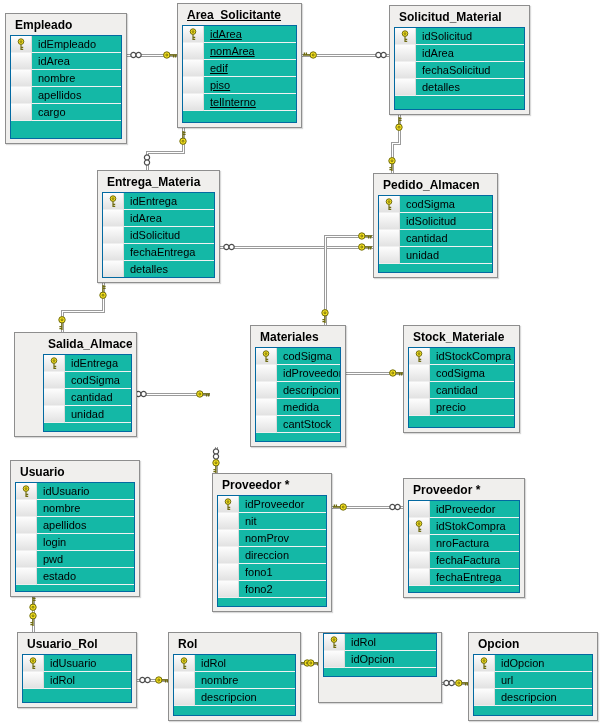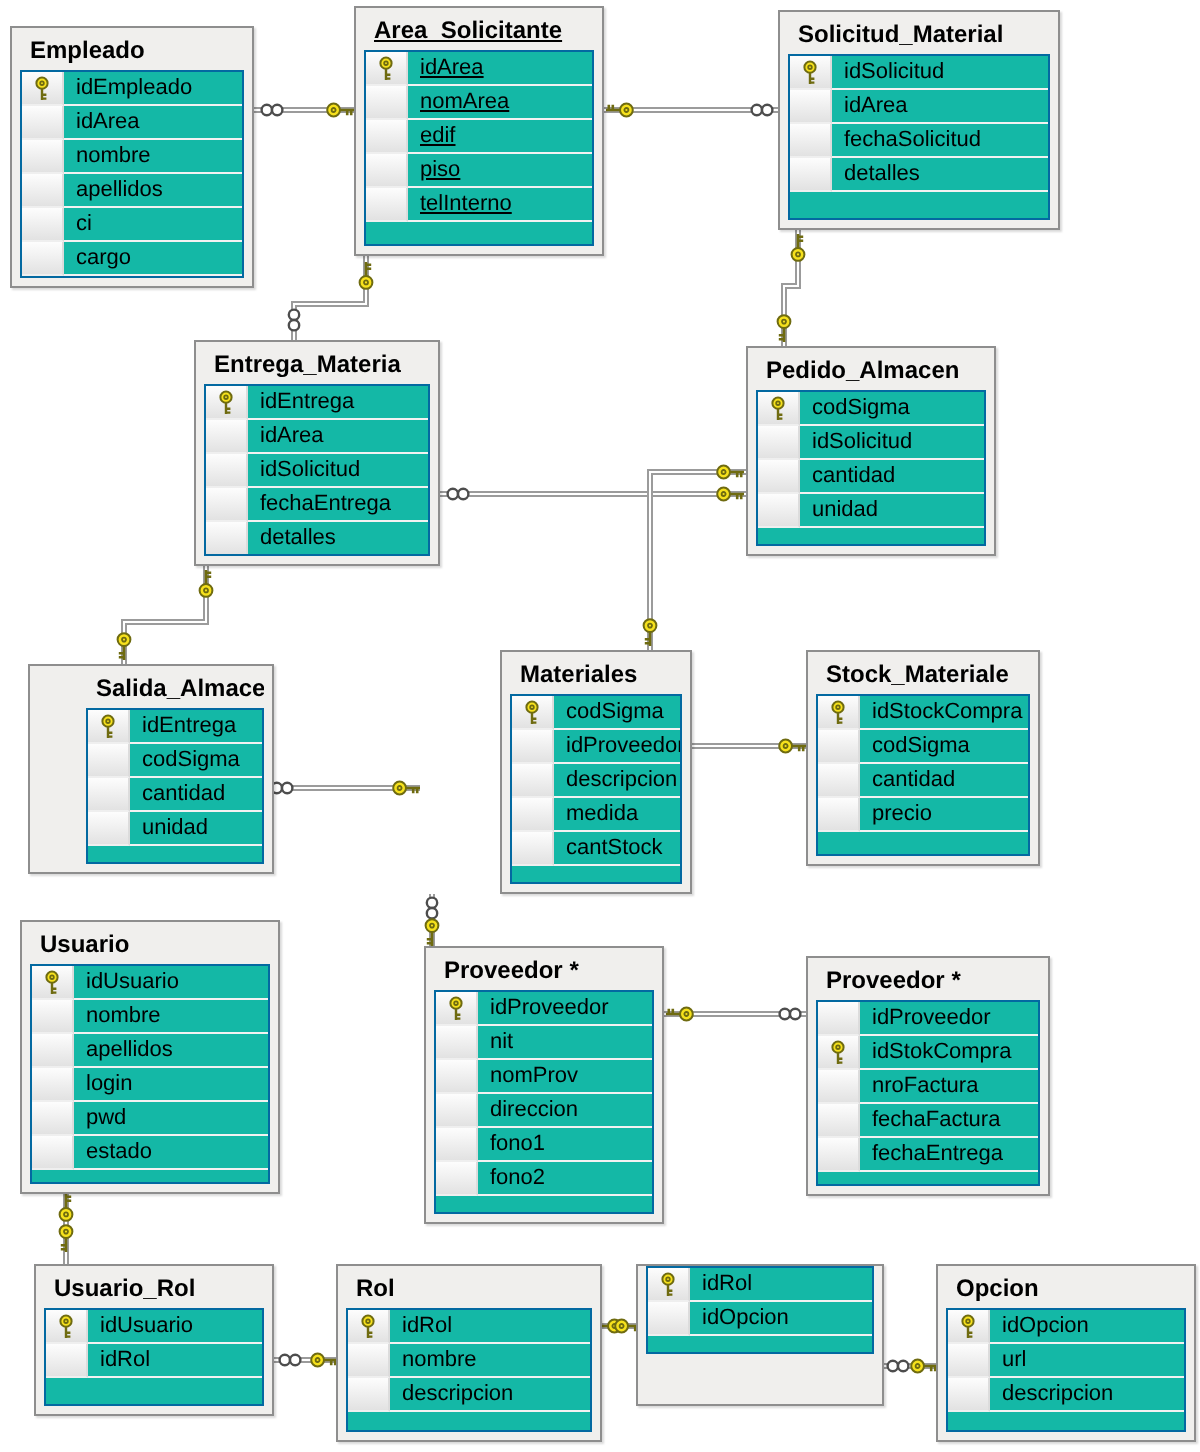--- a/index.html
+++ b/index.html
@@ -277,24 +277,20 @@
         <div class="col-row">
           <div class="row-head"></div>
           <div class="row-label">nombre</div>
         </div>
         <div class="col-row">
           <div class="row-head"></div>
           <div class="row-label">apellidos</div>
         </div>
         <div class="col-row">
           <div class="row-head"></div>
-          <div class="row-label">ci</div>
-        </div>
-        <div class="col-row">
-          <div class="row-head"></div>
           <div class="row-label">cargo</div>
         </div>
       </div>
     </div>
     <div class="entity" style="left: 177px; top: 3px; width: 125px; height: 125px; text-decoration: underline;">
       <div class="entity-title">Area_Solicitante</div>
       <div class="entity-grid">
         <div class="col-row">
           <div class="row-head">
             <svg width="10" height="13" viewBox="0 0 10 13">

